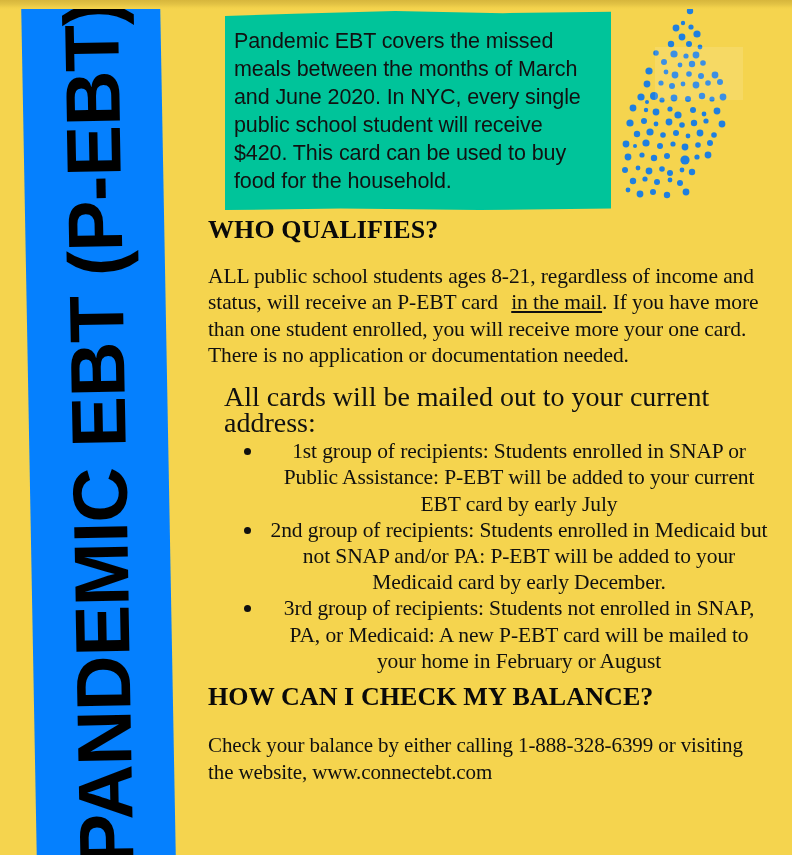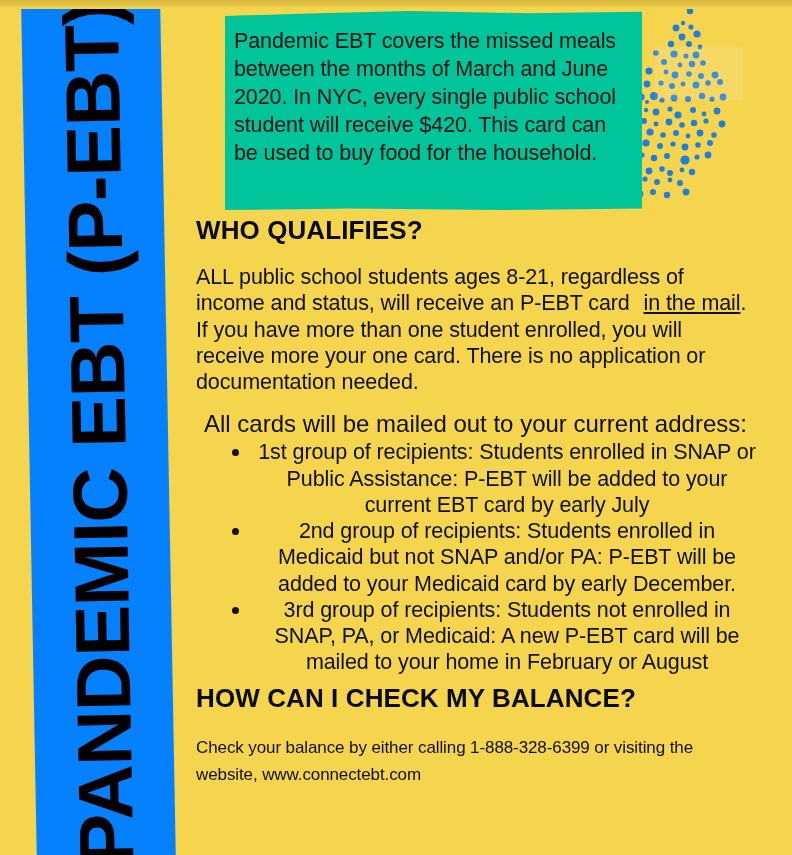--- a/index.html
+++ b/index.html
@@ -75,44 +75,45 @@
     background: rgba(255,255,255,0.13);
     z-index: 4;
     pointer-events: none;
   }
 
   
   .callout {
     position: absolute;
     left: 225px;
     top: 11px;
-    width: 417px;
+    width: 386px;
     height: 199px;
     background: #00C49A;
     z-index: 10;
     box-sizing: border-box;
     padding: 17px 10px 10px 9px;
     clip-path: polygon(0% 2.5%, 18% 1.4%, 44% 0%, 72% 1.1%, 100% 0.4%, 100% 99.2%, 66% 100%, 30% 99.3%, 0% 100%);
   }
   .callout-text {
     color: #111111;
     font-size: 21.5px;
     line-height: 27.9px;
     font-weight: 400;
     letter-spacing: -0.1px;
   }
 
   
   .content {
     position: absolute;
-    left: 196px;
+    left: 208px;
     top: 215px;
     width: 560px;
     z-index: 12;
     color: #101010;
+    font-family: Liberation Serif, serif;
   }
   h2.section-heading {
     font-size: 26px;
     font-weight: 700;
     letter-spacing: 0.1px;
     margin: 0;
     padding: 0;
     color: #0a0a0a;
   }
   .h-who        { margin: 0 0 0 4px; }
@@ -121,23 +122,23 @@
 
   p.body-text {
     font-size: 21.5px;
     line-height: 26.3px;
     margin: 18px 0 0 0;
     padding: 0;
     font-weight: 400;
     letter-spacing: -0.1px;
   }
   p.lead-line {
-    font-size: 24px;
+    font-size: 28px;
     line-height: 26px;
-    margin: 16px 0 0 8px;
+    margin: 16px 0 0 16px;
     padding: 0;
   }
   .ul-underline { text-decoration: underline; text-underline-offset: 2px; margin-left: 8px; }
 
   ul.recipient-list {
     margin: 2px 0 8px 0;
     padding: 0 0 0 32px;
     list-style: none;
     text-align: center;
   }
@@ -152,21 +153,21 @@
   ul.recipient-list li .bullet-dot {
     position: absolute;
     left: 4px;
     top: 10px;
     width: 7px;
     height: 7px;
     border-radius: 50%;
     background: #101010;
   }
   .balance-text {
-    font-size: 17px;
+    font-size: 21px;
     line-height: 27px;
     margin: 20px 0 0 0;
     padding: 0;
     letter-spacing: -0.1px;
   }
 </style>
 </head>
 <body>
 
 <div id="page">

